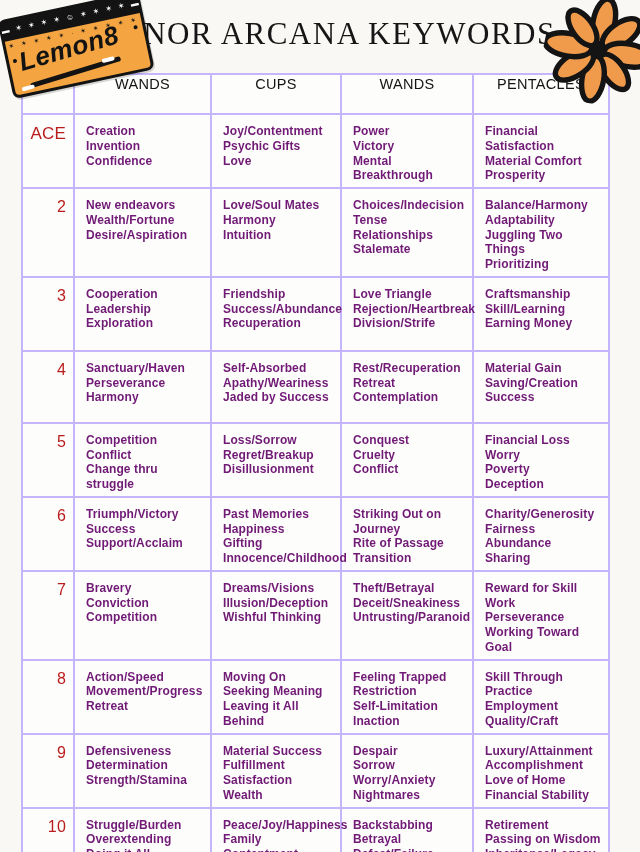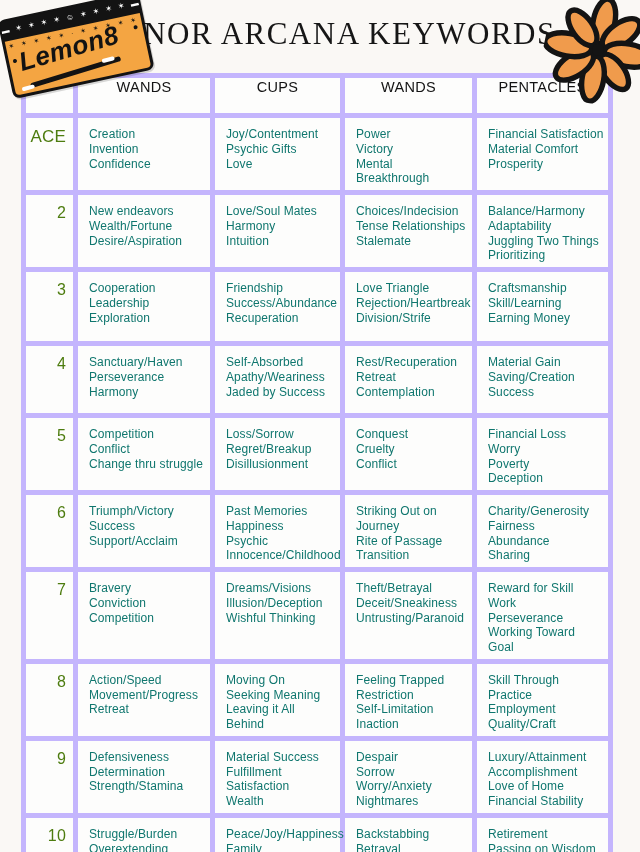--- a/index.html
+++ b/index.html
@@ -61,35 +61,35 @@
     transform:rotate(12deg);z-index:6;
   }
 
   
   table.keywords{
     position:absolute;left:21px;top:73px;width:587px;
     border-collapse:collapse;table-layout:fixed;
     background:#FDFDFC;z-index:2;
   }
   table.keywords td, table.keywords th{
-    border:5px solid #c4b5fd;vertical-align:top;box-sizing:border-box;
+    border:2px solid #c4b5fd;vertical-align:top;box-sizing:border-box;
   }
   th.col-head{
     height:40px;font-weight:400;font-size:14.5px;color:#141414;
     text-align:center;vertical-align:middle;letter-spacing:0.3px;
   }
   td.label-cell{
     text-align:right;padding:9px 7px 0 0;
-    font-size:16px;color:#4d7c0f;letter-spacing:0.2px;
+    font-size:16px;color:#b91c1c;letter-spacing:0.2px;
   }
   td.label-cell.ace{font-size:17px;}
   td.kw-cell{
     padding:9px 4px 4px 11px;
-    font-size:12px;line-height:1.23;color:#0f766e;
-    white-space:pre-line;letter-spacing:0.1px;
+    font-size:12px;line-height:1.23;color:#701a75;
+    white-space:pre-line;letter-spacing:0.1px;font-weight:bold;
   }
 </style>
 </head>
 <body>
 
 <div class="canvas">
 
   <div class="page-title">MINOR ARCANA KEYWORDS</div>
 
   <div class="badge">
@@ -212,21 +212,21 @@
 Poverty
 Deception</td>
         </tr>
         <tr style="height: 74px;">
           <td class="label-cell">6</td>
           <td class="kw-cell">Triumph/Victory
 Success
 Support/Acclaim</td>
           <td class="kw-cell">Past Memories
 Happiness
-Psychic
+Gifting
 Innocence/Childhood</td>
           <td class="kw-cell">Striking Out on
 Journey
 Rite of Passage
 Transition</td>
           <td class="kw-cell">Charity/Generosity
 Fairness
 Abundance
 Sharing</td>
         </tr>

